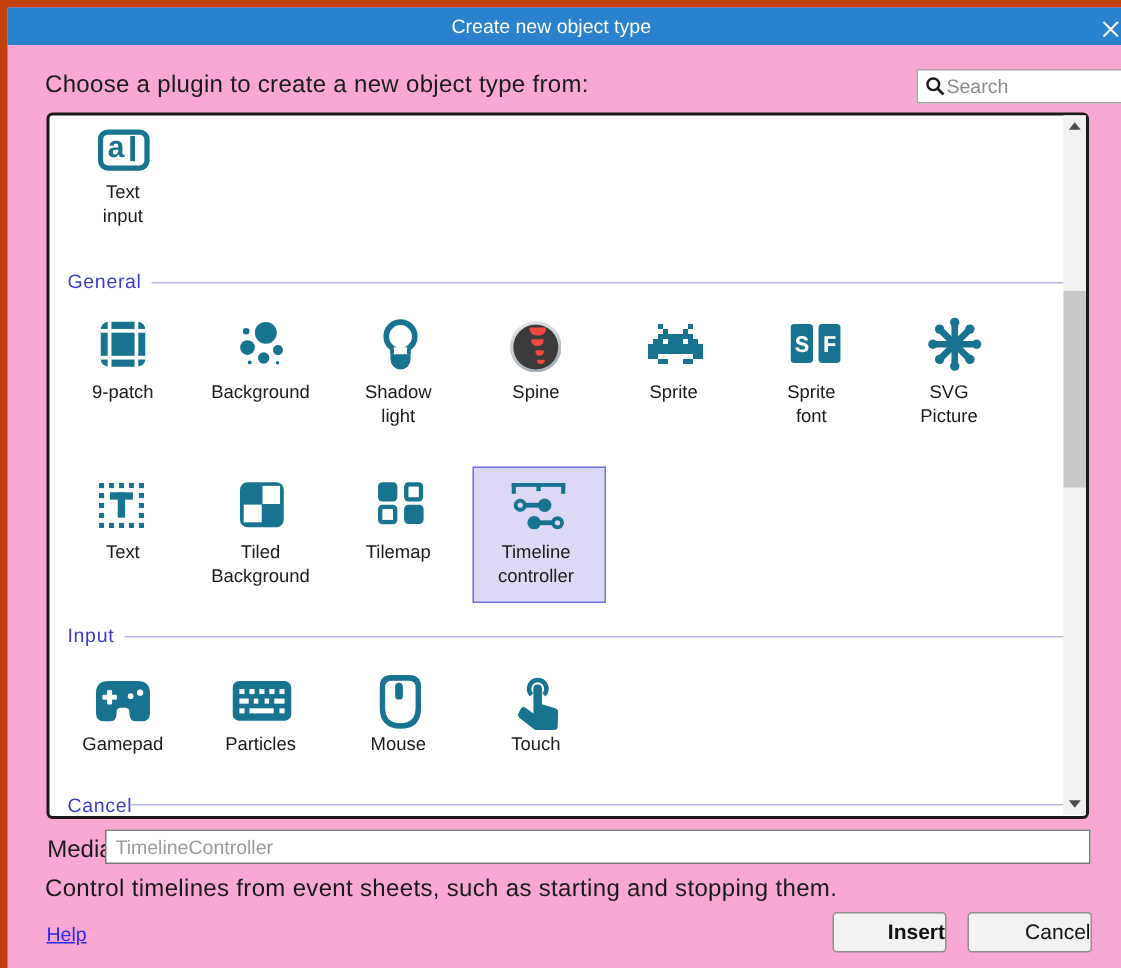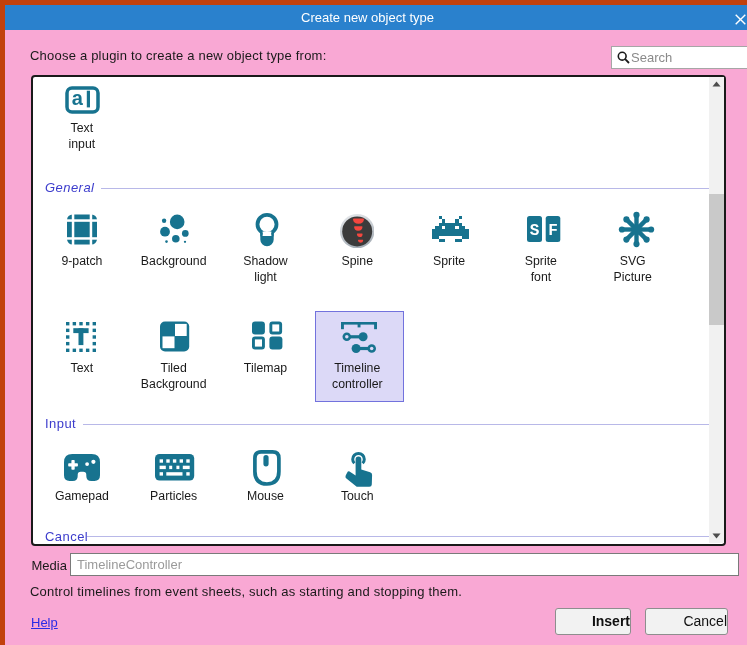--- a/index.html
+++ b/index.html
@@ -1,34 +1,34 @@
 <!DOCTYPE html>
 <html><head>
 <meta charset="utf-8">
 <style>
 html,body{margin:0;padding:0;width:747px;height:645px;background:#fff;
 font-family:"Liberation Sans",sans-serif;overflow:hidden;}
 #win{position:absolute;left:0;top:0;width:745px;height:643px;border:5px solid #c2410c;background:#f9a8d4;}
 #titlebar{position:absolute;left:0;top:0;width:745px;height:25px;background:#2a81cd;}
 #title{position:absolute;left:0;top:0;width:725px;text-align:center;line-height:25px;
 color:#fff;font-size:13px;}
-.lbl{position:absolute;color:#1a1a1a;font-size:13px;text-align:center;}
+.lbl{position:absolute;color:#1a1a1a;font-size:16px;text-align:center;}
 #panel{position:absolute;left:26px;top:70px;width:691px;height:467px;border:2px solid #1a1a1a;border-radius:4px;background:#fff;}
 .t{fill:#17738f;}
 .cat{position:absolute;font-size:13px;letter-spacing:0.45px;color:#3c3ccc;}
 .catline{position:absolute;height:1px;background:#b8b8e8;}
 .ilabel{position:absolute;width:90px;text-align:center;font-size:12.3px;line-height:16px;color:#1a1a1a;}
 .icon{position:absolute;}
 #sel{position:absolute;background:#dcd9f7;border:1px solid #7272dd;}
 #sbar{position:absolute;right:0;top:0;width:15px;height:466px;background:#f1f1f1;}
 #sthumb{position:absolute;right:0;width:15px;background:#c9c9c9;}
 .sarrow{position:absolute;right:0;width:15px;height:15px;background:#f1f1f1;}
 #searchbox{position:absolute;left:606px;top:41px;width:115px;height:21px;border:1px solid #a6a6a6;background:#fff;padding-left:32px;}
 #searchtxt{position:absolute;left:19px;top:3px;font-size:13px;color:#8a8a8a;}
-#nameinput{position:absolute;left:65px;top:548px;width:655px;height:21px;border:1px solid #7a7a7a;background:#fff;padding-left:12px;}
+#nameinput{position:absolute;left:65px;top:548px;width:655px;height:21px;border:1px solid #7a7a7a;background:#fff;}
 #nametxt{position:absolute;left:6px;top:3px;font-size:13px;color:#9a9a9a;}
 #help{position:absolute;left:26px;top:610px;font-size:13px;color:#2a2ae6;text-decoration:underline;}
 .btn{position:absolute;top:603px;height:27px;background:#f2f2f2;border:1px solid #8e8e8e;border-radius:3px;
 font-size:14px;color:#111;text-align:right;line-height:25px;box-sizing:border-box;}
 </style>
 </head>
 <body>
 <div id="win">
   <div id="titlebar">
     <div id="title">Create new object type</div>
@@ -42,21 +42,21 @@
       <circle cx="5.2" cy="5.2" r="3.9" fill="none" stroke="#1a1a1a" stroke-width="1.6"></circle>
       <path d="M8.2 8.2 L12 12" stroke="#1a1a1a" stroke-width="1.8"></path>
     </svg>
     <div id="searchtxt">Search</div>
   </div>
 
   <div id="panel">
 
     <div id="sel" style="left:282px;top:234px;width:87px;height:89px;"></div>
 
-    <div class="cat" style="left:12px;top:103px;font-style:italic;">General</div>
+    <div class="cat" style="left:12px;top:103px;">General</div>
     <div class="catline" style="left:68px;top:111px;width:608px;"></div>
     <div class="cat" style="left:12px;top:338.5px;">Input</div>
     <div class="catline" style="left:50px;top:347px;width:626px;"></div>
     <div class="cat" style="left:12px;top:451.5px;">Cancel</div>
     <div class="catline" style="left:54px;top:459px;width:622px;"></div>
 
     <svg class="icon" style="left:31.5px;top:9px" width="35" height="28" viewBox="0 0 35 28">
       <rect x="2" y="2" width="31" height="24" rx="5" fill="none" stroke="#17738f" stroke-width="3.5"></rect>
       <text x="6.8" y="18.9" font-family="Liberation Sans" font-weight="bold" font-size="20" fill="#17738f">a</text>
       <rect x="21.8" y="4.7" width="3.2" height="16.7" fill="#17738f"></rect>

